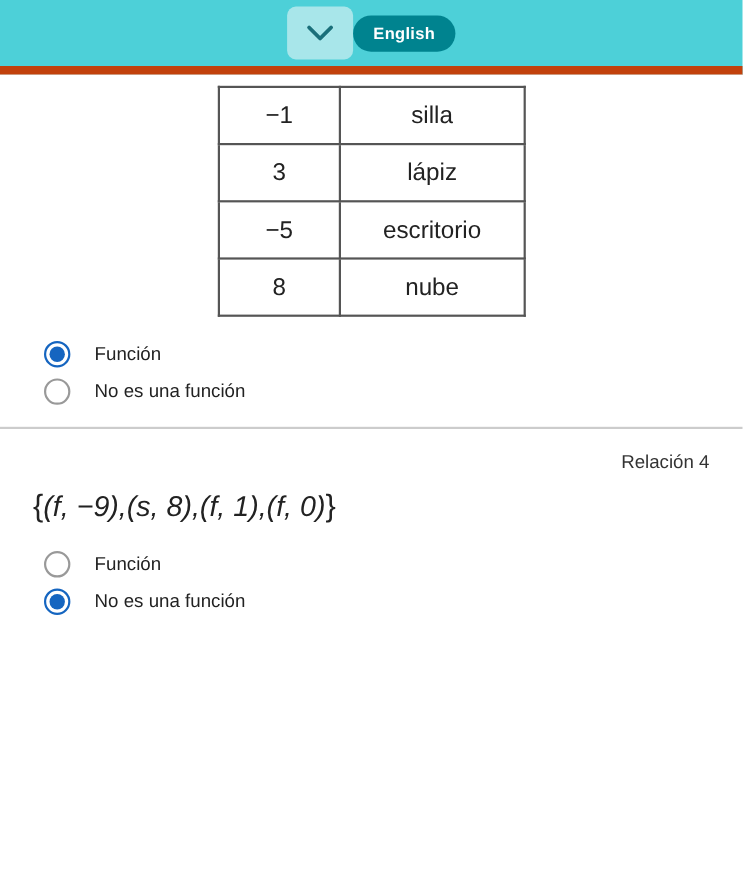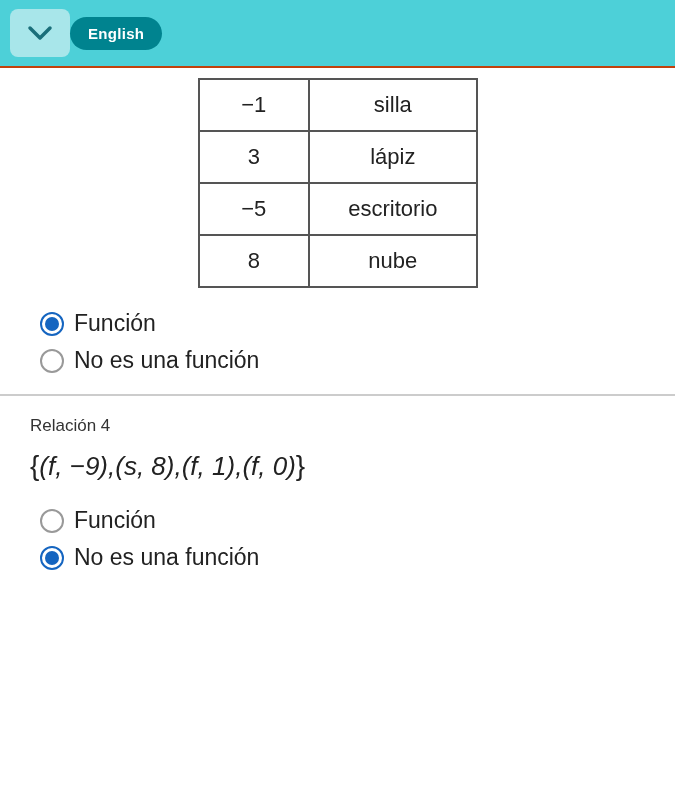--- a/index.html
+++ b/index.html
@@ -15,23 +15,23 @@
     
     .top-bar {
       position: absolute;
       top: 0;
       left: 0;
       right: 0;
       height: 68px;
       background: #4dd0d8;
       display: flex;
       align-items: center;
-      justify-content: flex-start;
+      justify-content: center;
       padding: 0 10px;
-      border-bottom: 2px solid #c2410c;
+      border-bottom: 8px solid #c2410c;
     }
 
     .chevron-btn {
       width: 60px;
       height: 48px;
       background: #a8e6ea;
       border-radius: 8px;
       display: flex;
       align-items: center;
       justify-content: center;
@@ -99,22 +99,22 @@
       margin-top: 22px;
       display: flex;
       flex-direction: column;
       gap: 10px;
       padding-left: 10px;
     }
 
     .radio-row {
       display: flex;
       align-items: center;
-      gap: 10px;
-      font-size: 23px;
+      gap: 22px;
+      font-size: 17px;
       color: #222;
       cursor: pointer;
     }
 
     .radio-circle {
       width: 24px;
       height: 24px;
       border-radius: 50%;
       border: 2px solid #1565c0;
       display: flex;
@@ -141,21 +141,21 @@
       background: #fff;
     }
 
     
     .section-2 {
       padding: 20px 30px 20px 30px;
       background: #fff;
     }
 
     .relation-title {
-      text-align: left;
+      text-align: right;
       font-size: 17px;
       color: #333;
       margin-bottom: 10px;
     }
 
     .math-expression {
       font-size: 26px;
       color: #222;
       margin: 10px 0 20px 0;
       font-style: italic;

